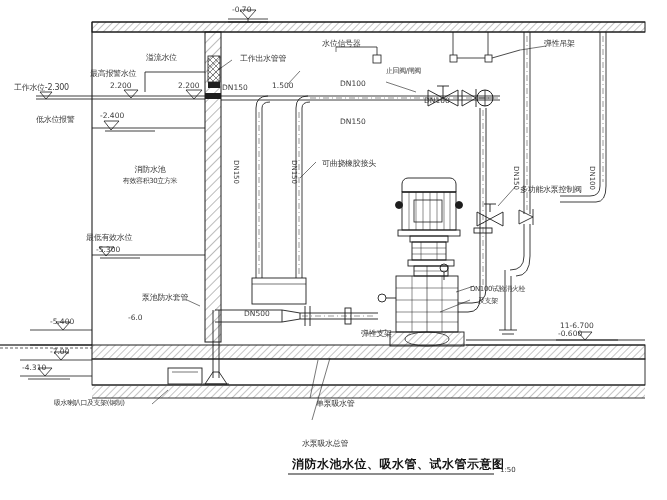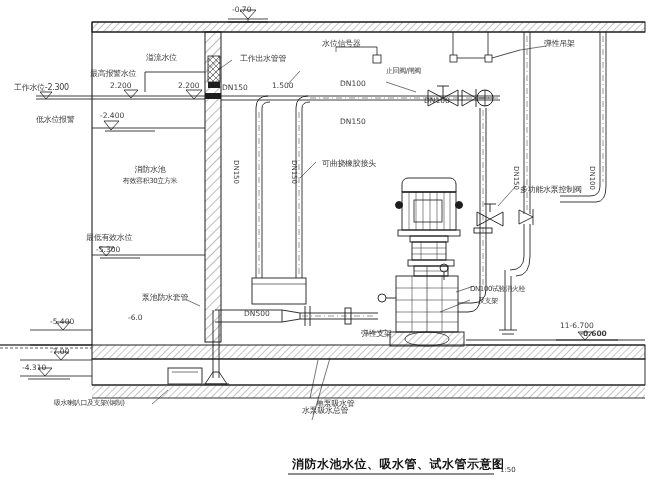--- a/index.html
+++ b/index.html
@@ -381,21 +381,21 @@
   <div class="lbl num" style="left:22px;top:364px;">-4.310</div>
 
   <div class="lbl num" style="left:128px;top:314px;">-6.0</div>
 
   <div class="lbl" style="left:142px;top:294px;">泵池防水套管</div>
 
   <div class="lbl tiny" style="left:54px;top:400px;">吸水喇叭口及支架(钢制)</div>
 
   <div class="lbl" style="left:316px;top:400px;font-family:Liberation Serif, serif;">单泵吸水管</div>
 
-  <div class="lbl" style="left:302px;top:407px;">水泵吸水总管</div>
+  <div class="lbl" style="left:302px;top:440px;">水泵吸水总管</div>
 
   <div class="lbl num" style="left:244px;top:310px;">DN500</div>
 
   <div class="lbl" style="left:240px;top:55px;">工作出水管管</div>
 
   <div class="lbl num" style="left:222px;top:84px;">DN150</div>
 
   <div class="lbl num" style="left:272px;top:82px;">1.500</div>
 
   <div class="lbl" style="left:322px;top:40px;">水位信号器</div>
@@ -413,21 +413,21 @@
   <div class="lbl" style="left:520px;top:186px;">多功能水泵控制阀</div>
 
   <div class="lbl tiny" style="left:470px;top:286px;">DN100试验消火栓</div>
 
   <div class="lbl tiny" style="left:478px;top:298px;">及支架</div>
 
   <div class="lbl" style="left:348px;top:330px;margin-left:13px;">弹性支架</div>
 
   <div class="lbl num" style="left:424px;top:97px;">DN100</div>
 
-  <div class="lbl num" style="left:580px;top:330px;font-weight:bold;">-0.600</div>
+  <div class="lbl num" style="left:558px;top:330px;">-0.600</div>
 
   <div class="lbl num" style="left:560px;top:322px;">11-6.700</div>
 
   <div class="lbl vert" style="left:232px;top:160px;">DN150</div>
 
   <div class="lbl vert" style="left:290px;top:160px;">DN150</div>
 
   <div class="lbl vert" style="left:512px;top:166px;">DN150</div>
 
   <div class="lbl vert" style="left:588px;top:166px;">DN100</div>

